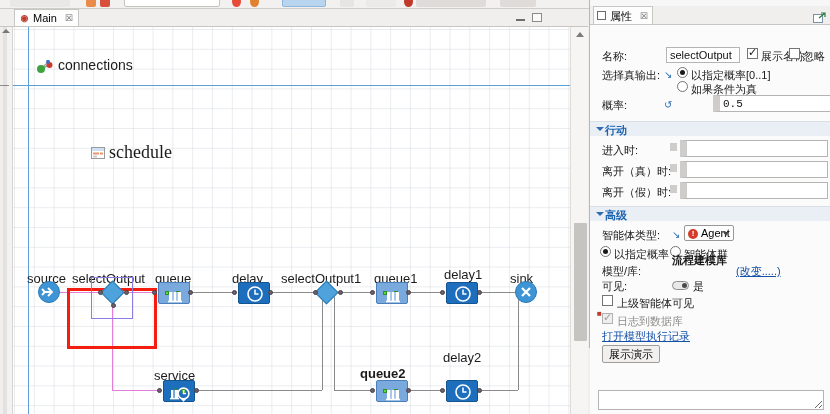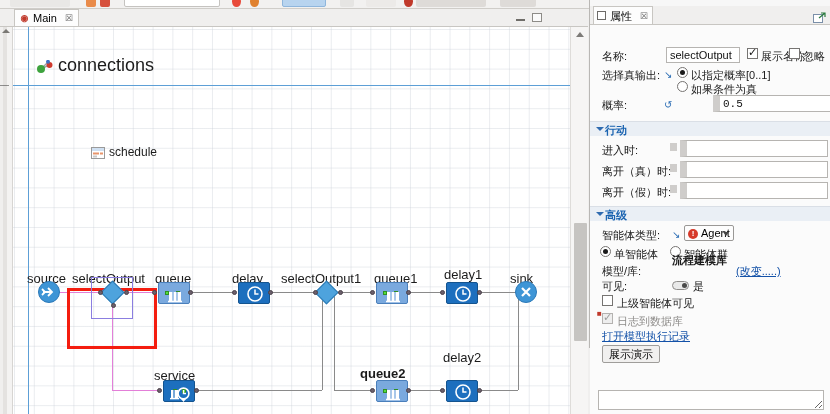--- a/index.html
+++ b/index.html
@@ -108,21 +108,21 @@
     border-left: 4px solid transparent; border-right: 4px solid transparent;
   }
   .vscroll-arrow.up { top: 5px; border-bottom: 5px solid #7d7b78; }
 
   
   .lbl {
     position: absolute; font-size: 13px; color: #1b1b1b;
     white-space: nowrap; line-height: 15px;
     font-family: "Liberation Sans", sans-serif;
   }
-  .conn-label { font-size: 18px; }
+  .conn-label { font-size: 14px; }
   .node-rect {
     position: absolute; width: 32px; height: 22px; border-radius: 2px;
   }
   .queue-rect { background: #7aa9de; border: 1px solid #4a7fbb; }
   .delay-rect { background: #1d6fbe; border: 1px solid #14548f; }
   .service-rect { background: #1d6fbe; border: 1px solid #14548f; }
   .circle-node {
     position: absolute; width: 22px; height: 22px; border-radius: 50%;
     background: #3e95d6; border: 1px solid #2b79b8;
     color: #fff; text-align: center;
@@ -323,21 +323,21 @@
 
       <div class="lbl conn-label" style="left:58px;top:31px;">connections</div>
       <svg style="position:absolute;left:36px;top:33px;" width="18" height="16" viewBox="0 0 18 16">
         <line x1="5" y1="9" x2="13" y2="5" stroke="#9aa0a6" stroke-width="1.4"></line>
         <line x1="5" y1="9" x2="12" y2="2" stroke="#9aa0a6" stroke-width="1.2"></line>
         <circle cx="5" cy="9" r="4" fill="#3ea33e"></circle>
         <circle cx="13.5" cy="5" r="3" fill="#cf3a2e"></circle>
         <circle cx="12" cy="1.8" r="2" fill="#3d6fc4"></circle>
       </svg>
 
-      <div class="lbl" style="left:109px;top:118px;font-size:12px;">schedule</div>
+      <div class="lbl" style="left:109px;top:118px;font-size:18px;font-family:Liberation Serif, serif;">schedule</div>
       <svg style="position:absolute;left:91px;top:120px;" width="14" height="12" viewBox="0 0 14 12">
         <rect x="0.5" y="0.5" width="13" height="11" fill="#ffffff" stroke="#9a9a9a"></rect>
         <rect x="1" y="1" width="12" height="3" fill="#cfe0f2"></rect>
         <rect x="2" y="5.5" width="6" height="2" fill="#e8956c"></rect>
         <rect x="9" y="5.5" width="3" height="2" fill="#e8956c"></rect>
         <rect x="2" y="8.5" width="4" height="2" fill="#c9c9c9"></rect>
       </svg>
 
       <div class="wire wire-h wire-pink" style="left:56px;top:265px;width:58px;"></div>
       <div class="wire wire-h wire-pink" style="left:118px;top:265px;width:36px;"></div>
@@ -548,21 +548,21 @@
 
       <div class="rlabel" style="left:12px;top:203px;">智能体类型:</div>
       <span class="swirl" style="left:82px;top:205px;">↘</span>
       <div class="combo" style="left:94px;top:200px;width:50px;">
         <span class="combo-err">!</span>
         <span>Agent</span>
         <span class="combo-caret"></span>
       </div>
 
       <span class="radio on" style="left:10px;top:221px;"></span>
-      <span class="rlabel" style="left:24px;top:222px;">单智能体</span>
+      <span class="rlabel" style="left:24px;top:222px;">以指定概率</span>
       <span class="radio" style="left:80px;top:221px;"></span>
       <span class="rlabel" style="left:94px;top:222px;">智能体群</span>
 
       <div class="rlabel" style="left:12px;top:239px;">模型/库:</div>
       <div class="rlabel" style="left:82px;top:228px;font-weight:bold;">流程建模库</div>
       <a class="link" style="left:146px;top:239px;">(改变.....)</a>
 
       <div class="rlabel" style="left:12px;top:254px;">可见:</div>
       <span class="toggle" style="left:82px;top:256px;"></span>
       <span class="rlabel" style="left:103px;top:254px;">是</span>

